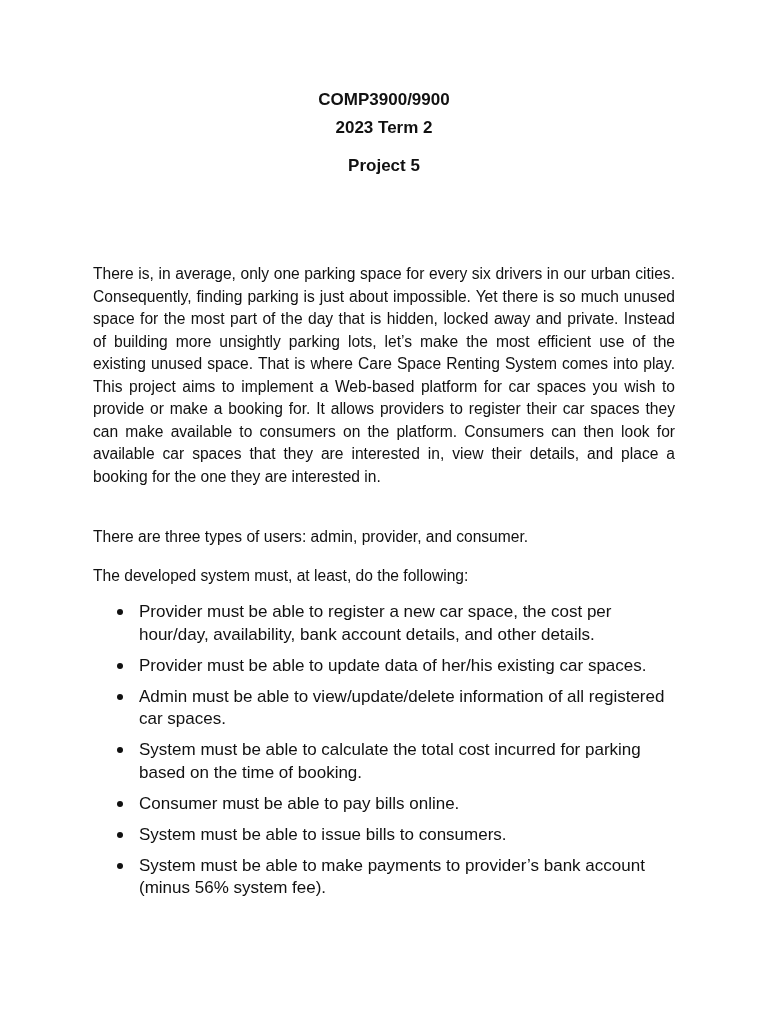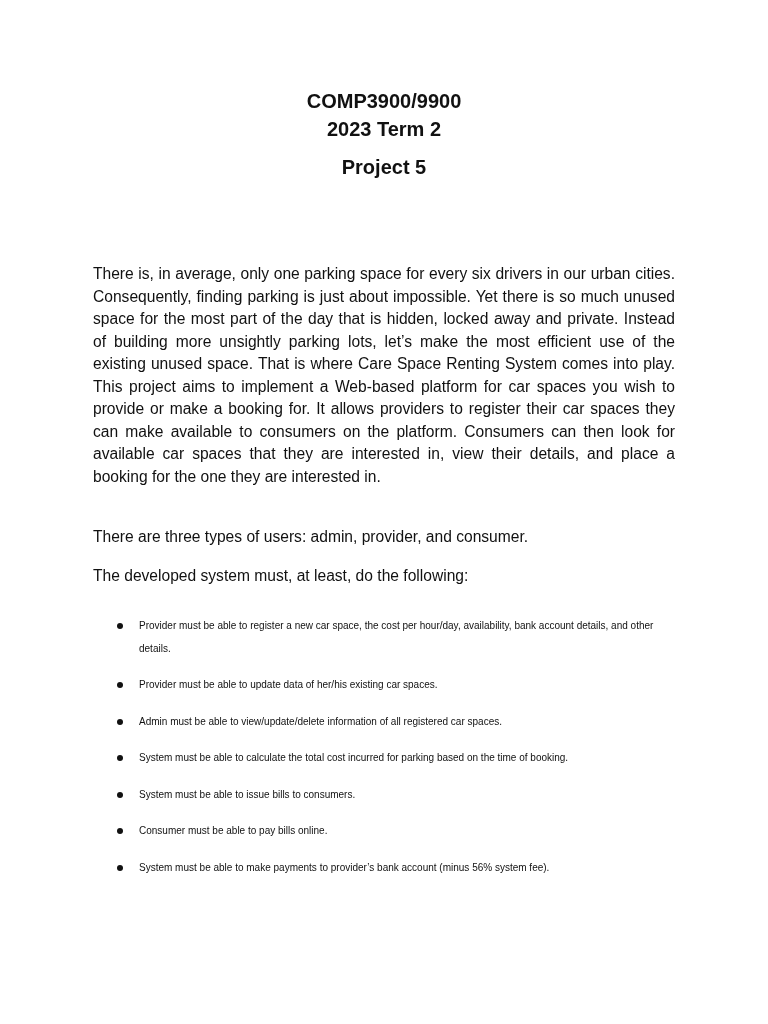--- a/index.html
+++ b/index.html
@@ -22,21 +22,21 @@
       width: 768px;
       height: 1024px;
       background: #ffffff;
     }
     .title-block {
       position: absolute;
       left: 0;
       width: 768px;
       text-align: center;
       font-weight: bold;
-      font-size: 20px;
+      font-size: 17px;
       color: #111;
     }
     .t1 { top: 90px; }
     .t2 { top: 118px; }
     .t3 { top: 156px; text-align: center; }
     .t4 { top: 196px; }
 
     .body-text {
       position: absolute;
       left: 93px;
@@ -59,25 +59,24 @@
       left: 115px;
       top: 601px;
       width: 570px;
       margin: 0;
       padding: 0;
       list-style: none;
     }
     .bullets li {
       position: relative;
       padding-left: 24px;
-      font-size: 10px;
+      font-size: 17px;
       line-height: 22.5px;
       margin-bottom: 8.5px;
       color: #111;
-      margin-top: 14px;
     }
     .bullet-dot {
       position: absolute;
       left: 2px;
       top: 8px;
       width: 6px;
       height: 6px;
       background: #111;
       border-radius: 50%;
     }
@@ -110,25 +109,25 @@
     <li>
       <span class="bullet-dot"></span>
       <b>Admin</b><span> must be able to view/update/delete information of all registered car spaces.</span>
     </li>
     <li>
       <span class="bullet-dot"></span>
       <span>System must be able to calculate the total cost incurred for parking based on the time of booking.</span>
     </li>
     <li>
       <span class="bullet-dot"></span>
-      <span>System must be able to issue bills to consumers.</span>
+      <b>Consumer</b><span> must be able to pay bills online.</span>
     </li>
     <li>
       <span class="bullet-dot"></span>
-      <b>Consumer</b><span> must be able to pay bills online.</span>
+      <span>System must be able to issue bills to consumers.</span>
     </li>
     <li>
       <span class="bullet-dot"></span>
       <span>System must be able to make payments to provider’s bank account (minus </span><b>56%</b><span> system fee).</span>
     </li>
   </ul>
 
 </div>
 
 </body></html>

